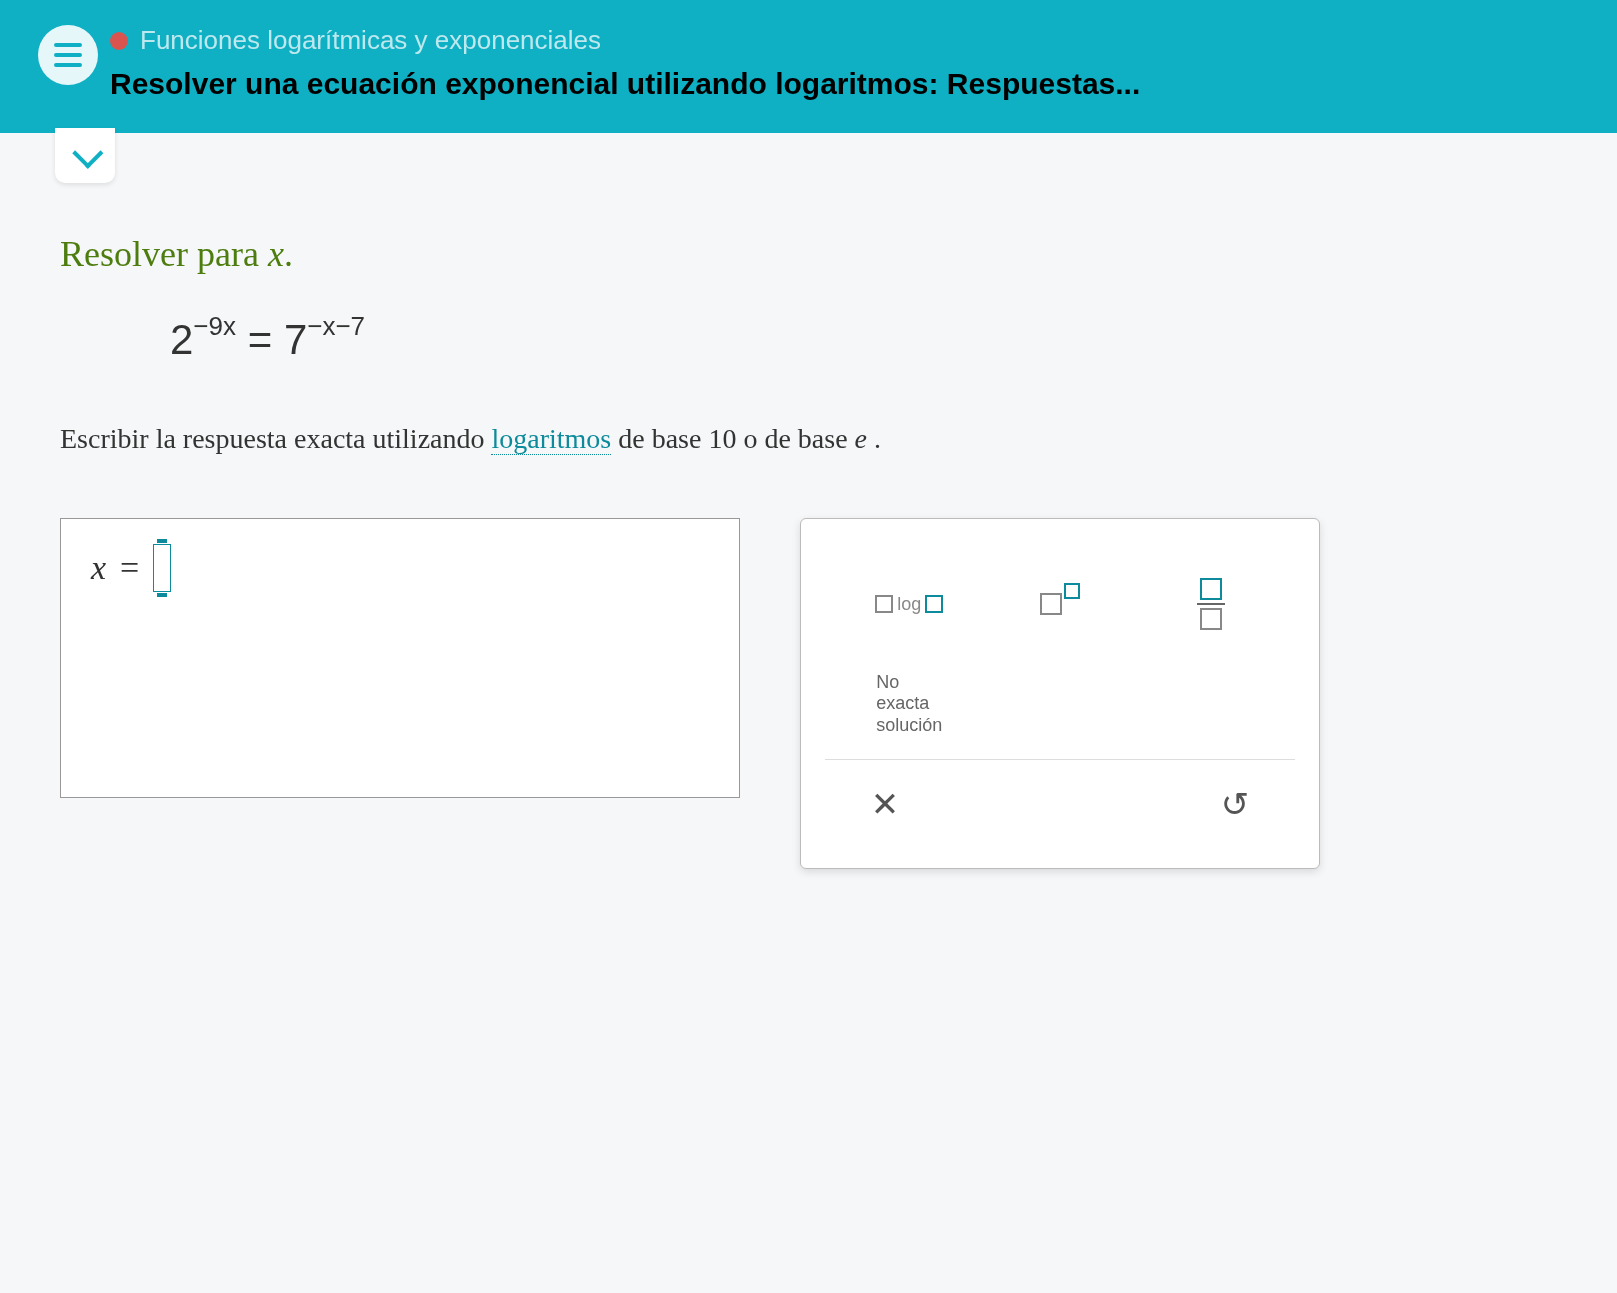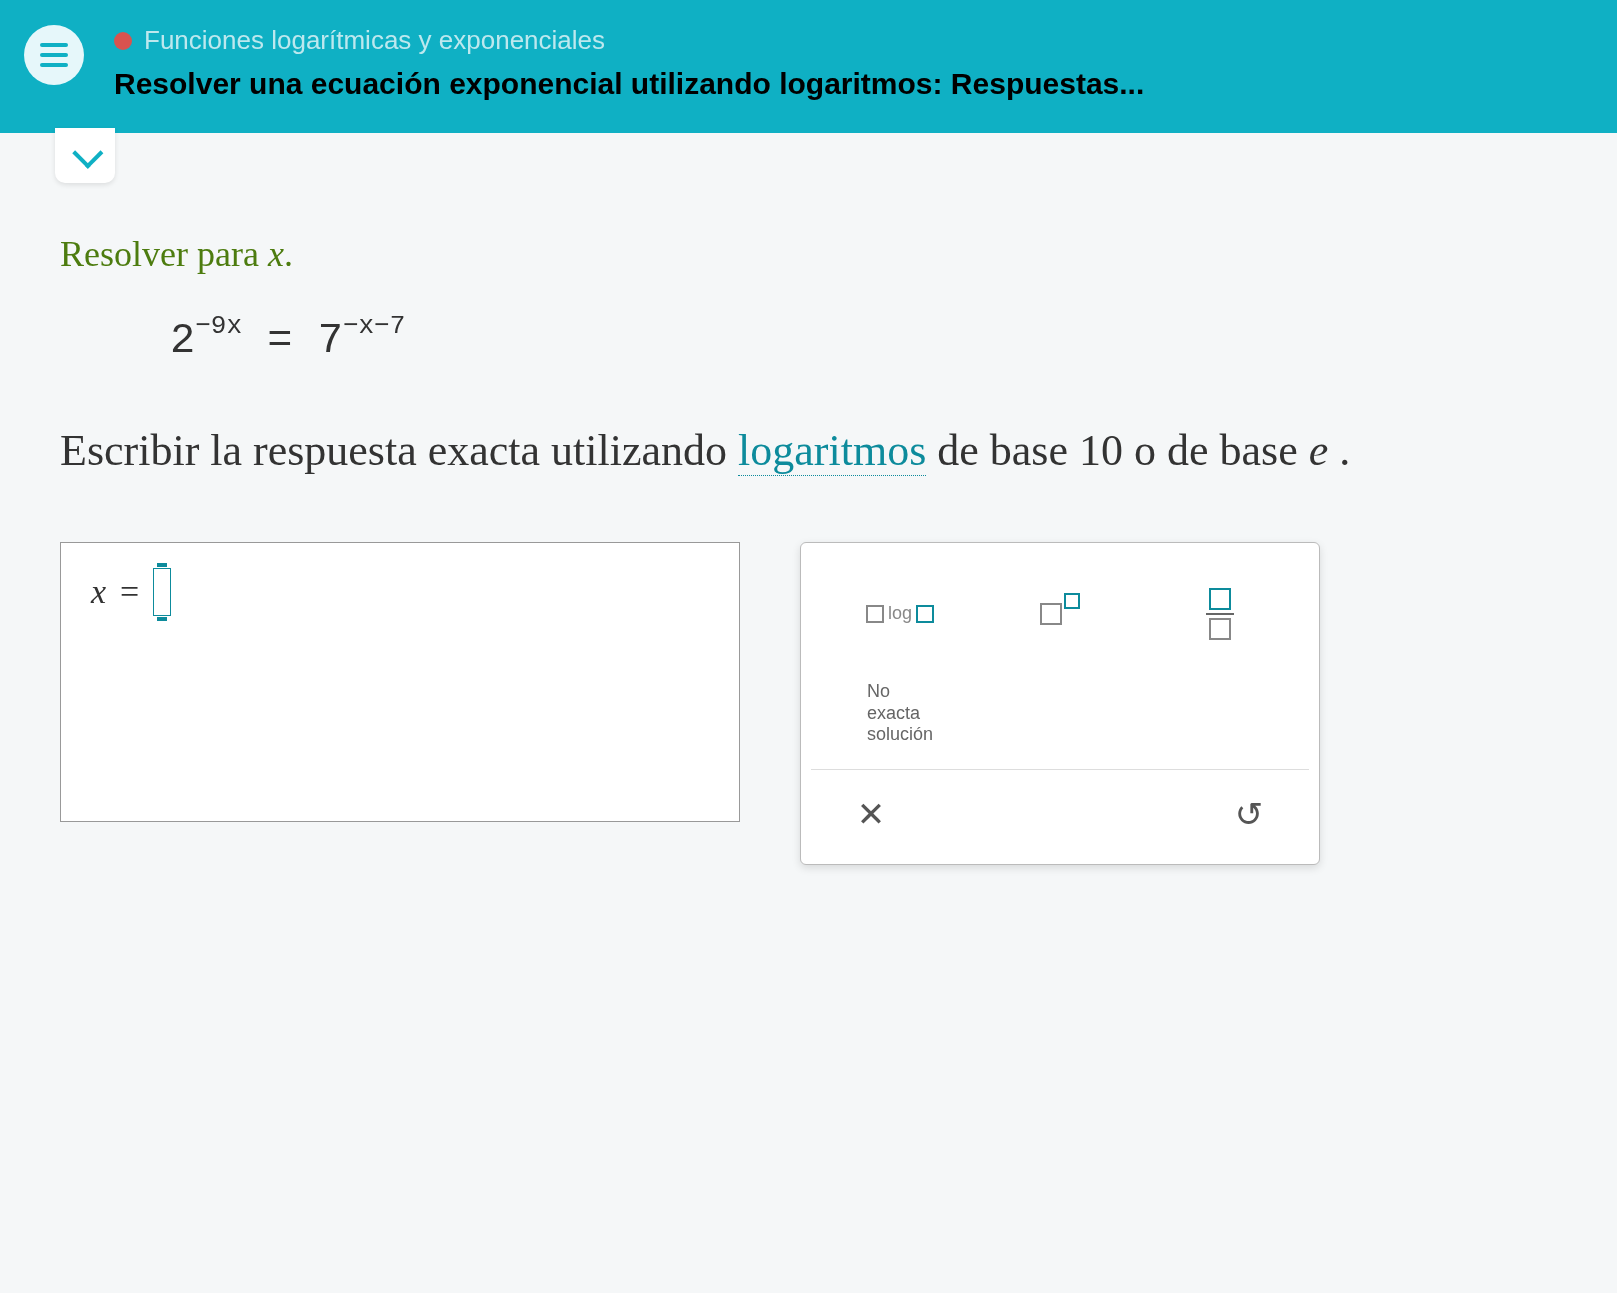--- a/index.html
+++ b/index.html
@@ -7,22 +7,22 @@
   font-family: Arial, Helvetica, sans-serif;
   background: #f5f7f8;
   width: 1617px;
   height: 1293px;
   overflow: hidden;
 }
 .header {
   background: #0fb0c4;
   display: flex;
   align-items: flex-start;
-  padding: 20px 30px 30px 24px;
-  gap: 30px;
+  padding: 20px 30px 30px 38px;
+  gap: 12px;
 }
 .menu-btn {
   width: 60px;
   height: 60px;
   border-radius: 50%;
   background: #e6f7fa;
   display: flex;
   flex-direction: column;
   justify-content: center;
   align-items: center;
@@ -72,27 +72,27 @@
   border-bottom: 4px solid #0fb0c4;
   transform: rotate(45deg) translateY(-4px);
 }
 .content {
   padding: 100px 60px 40px 60px;
   color: #333;
 }
 .prompt { font-size: 36px; font-family: Georgia, serif; color: #4d7c0f; margin-bottom: 40px; }
 .equation {
   font-size: 42px;
-  font-family: Liberation Mono, monospace;
+  font-family: Liberation Sans, sans-serif;
   margin-left: 110px;
   margin-bottom: 55px;
 }
 .equation .sup { font-size: 26px; vertical-align: super; position: relative; top:-4px;}
 .instruction {
-  font-size: 44px;
+  font-size: 28px;
   font-family: Georgia, serif;
   color: #333;
   margin-bottom: 60px;
   line-height: 1.4;
 }
 .instruction .link {
   color: #0d8b9c;
   border-bottom: 1px dotted #0d8b9c;
 }
 .instruction .ital { font-style: italic; }
@@ -127,21 +127,21 @@
   background: #0d8b9c;
   transform: translateX(-50%);
 }
 .cursor-box::before { top: -6px; }
 .cursor-box::after { bottom: -6px; }
 .palette {
   width: 520px;
   background: #fff;
   border: 1px solid #bbb;
   border-radius: 6px;
-  padding: 10px;
+  padding: 24px;
   box-shadow: 0 3px 8px rgba(0,0,0,0.12);
 }
 .palette-grid {
   display: grid;
   grid-template-columns: repeat(3, 1fr);
   gap: 10px;
   padding: 16px 14px 10px 14px;
 }
 .pal-btn {
   height: 90px;

